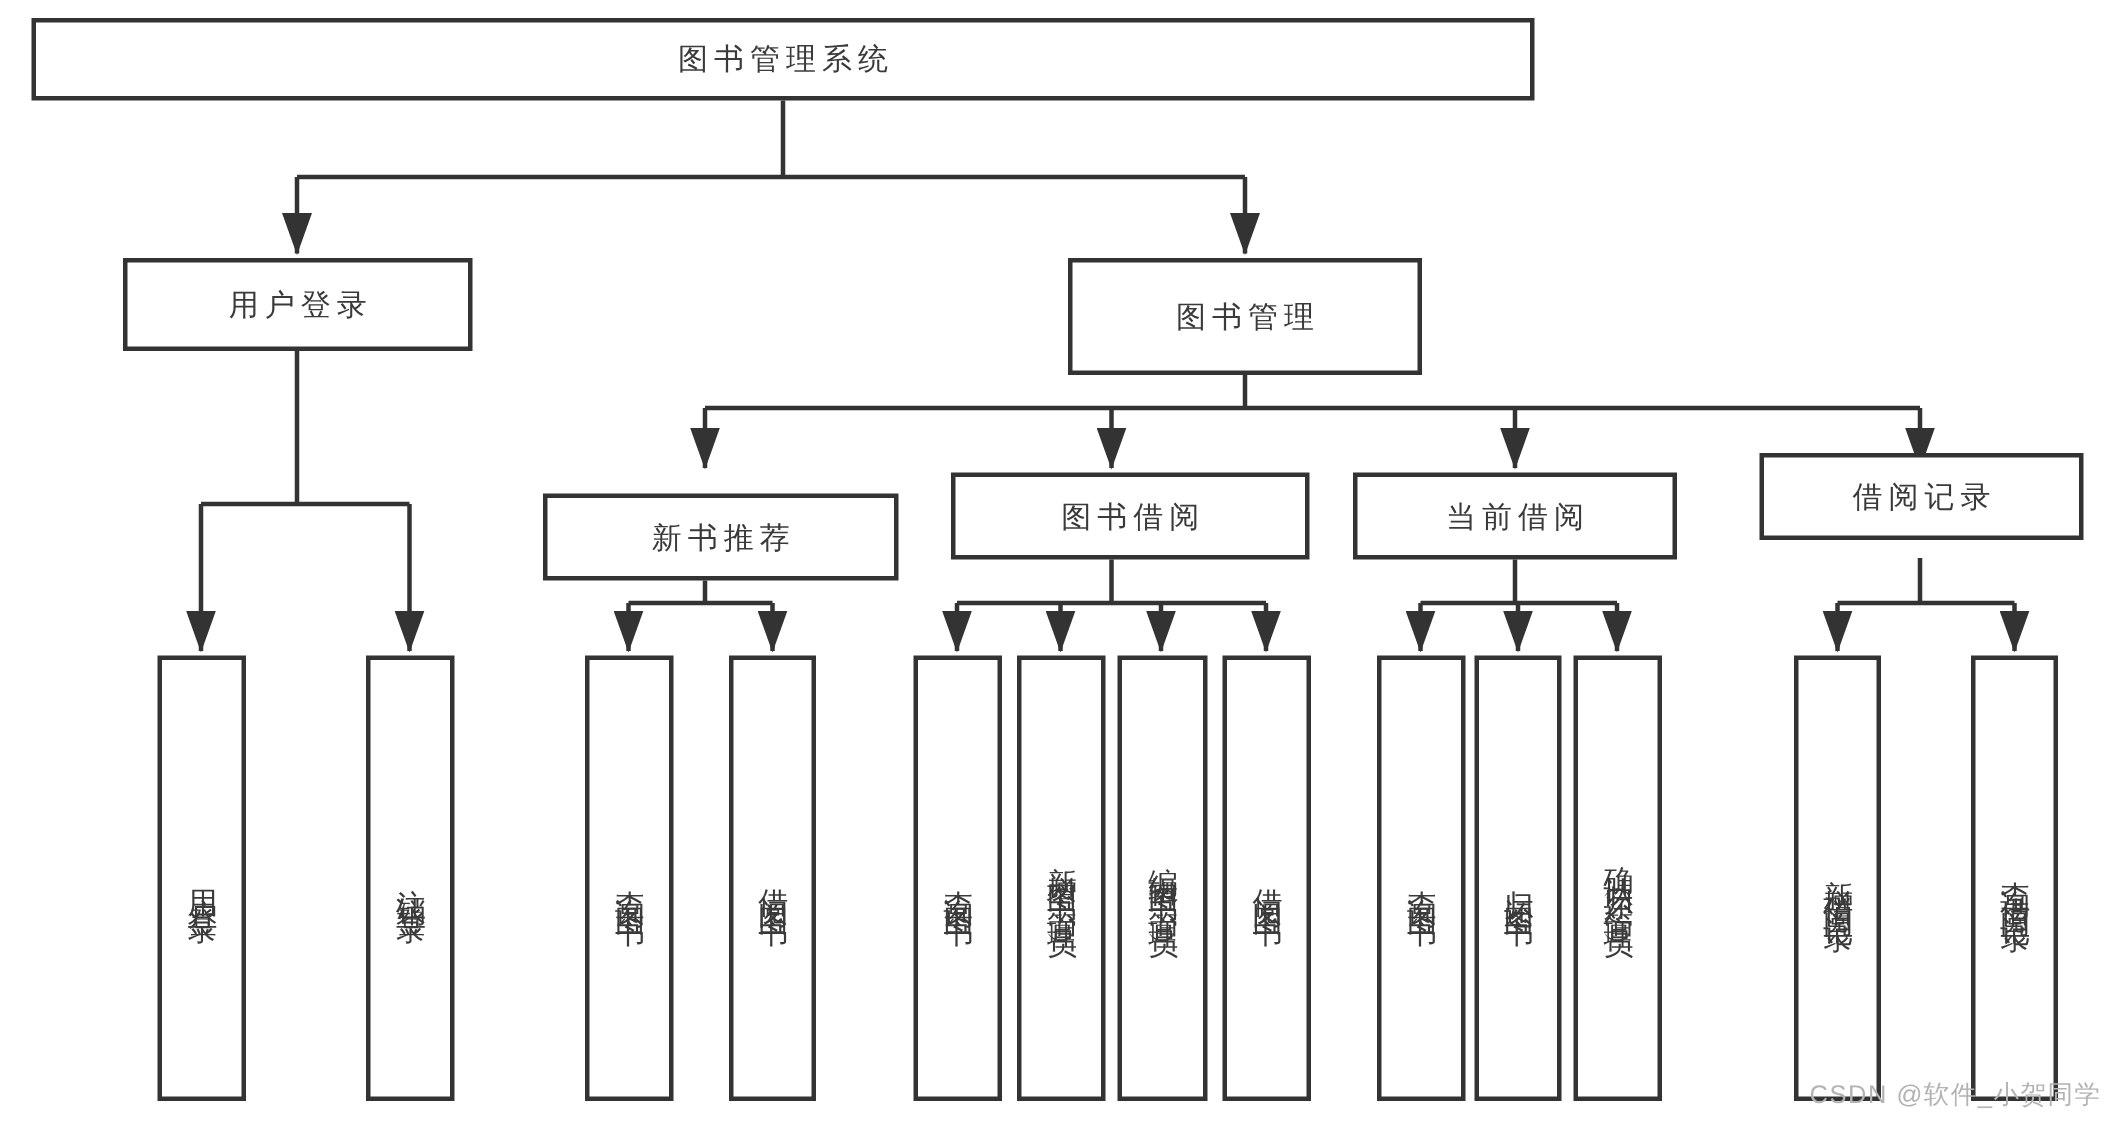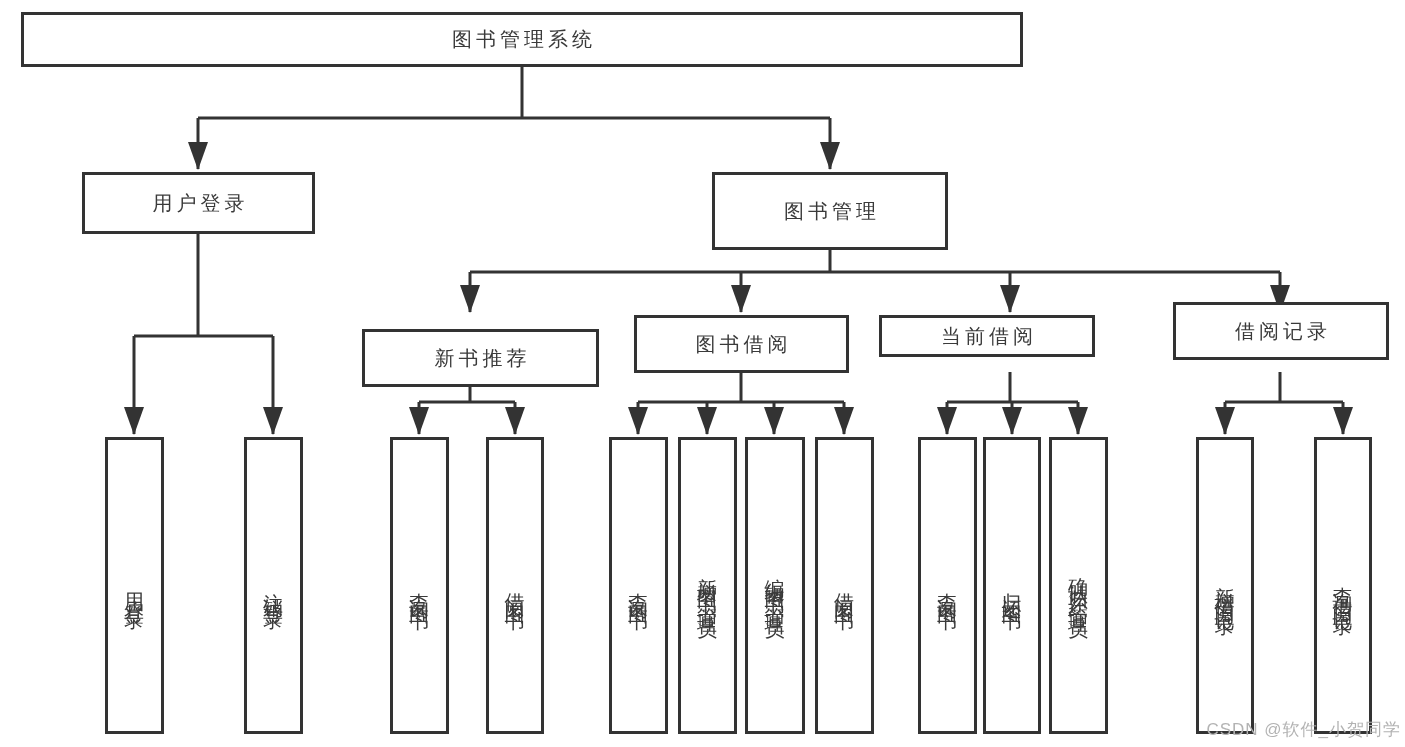--- a/index.html
+++ b/index.html
@@ -111,22 +111,22 @@
     <path class="ln" d="M1225,402 V434" marker-end="url(#arrow)"></path>
     <path class="ln" d="M1343,402 V434" marker-end="url(#arrow)"></path>
   </svg>
 
   <div class="box h" style="left:21px;top:12px;width:1002px;height:55px">图书管理系统</div>
 
   <div class="box h" style="left:82px;top:172px;width:233px;height:62px">用户登录</div>
   <div class="box h" style="left:712px;top:172px;width:236px;height:78px">图书管理</div>
 
   <div class="box h" style="left:362px;top:329px;width:237px;height:58px">新书推荐</div>
-  <div class="box h" style="left:634px;top:315px;width:215px;height:58px">图书借阅</div>
-  <div class="box h" style="left:879px;top:315px;width:216px;height:42px">当前借阅</div>
+  <div class="box h" style="left:634px;top:315px;width:239px;height:58px">图书借阅</div>
+  <div class="box h" style="left:902px;top:315px;width:216px;height:58px">当前借阅</div>
   <div class="box h" style="left:1173px;top:302px;width:216px;height:58px">借阅记录</div>
 
   <div class="box v" style="left:105px;top:437px;width:59px;height:297px">用户登录</div>
   <div class="box v" style="left:244px;top:437px;width:59px;height:297px">注销登录</div>
 
   <div class="box v" style="left:390px;top:437px;width:59px;height:297px">查询图书</div>
   <div class="box v" style="left:486px;top:437px;width:58px;height:297px">借阅图书</div>
 
   <div class="box v" style="left:609px;top:437px;width:59px;height:297px">查询图书</div>
   <div class="box v" style="left:678px;top:437px;width:59px;height:297px">新增图书（管理员）</div>

